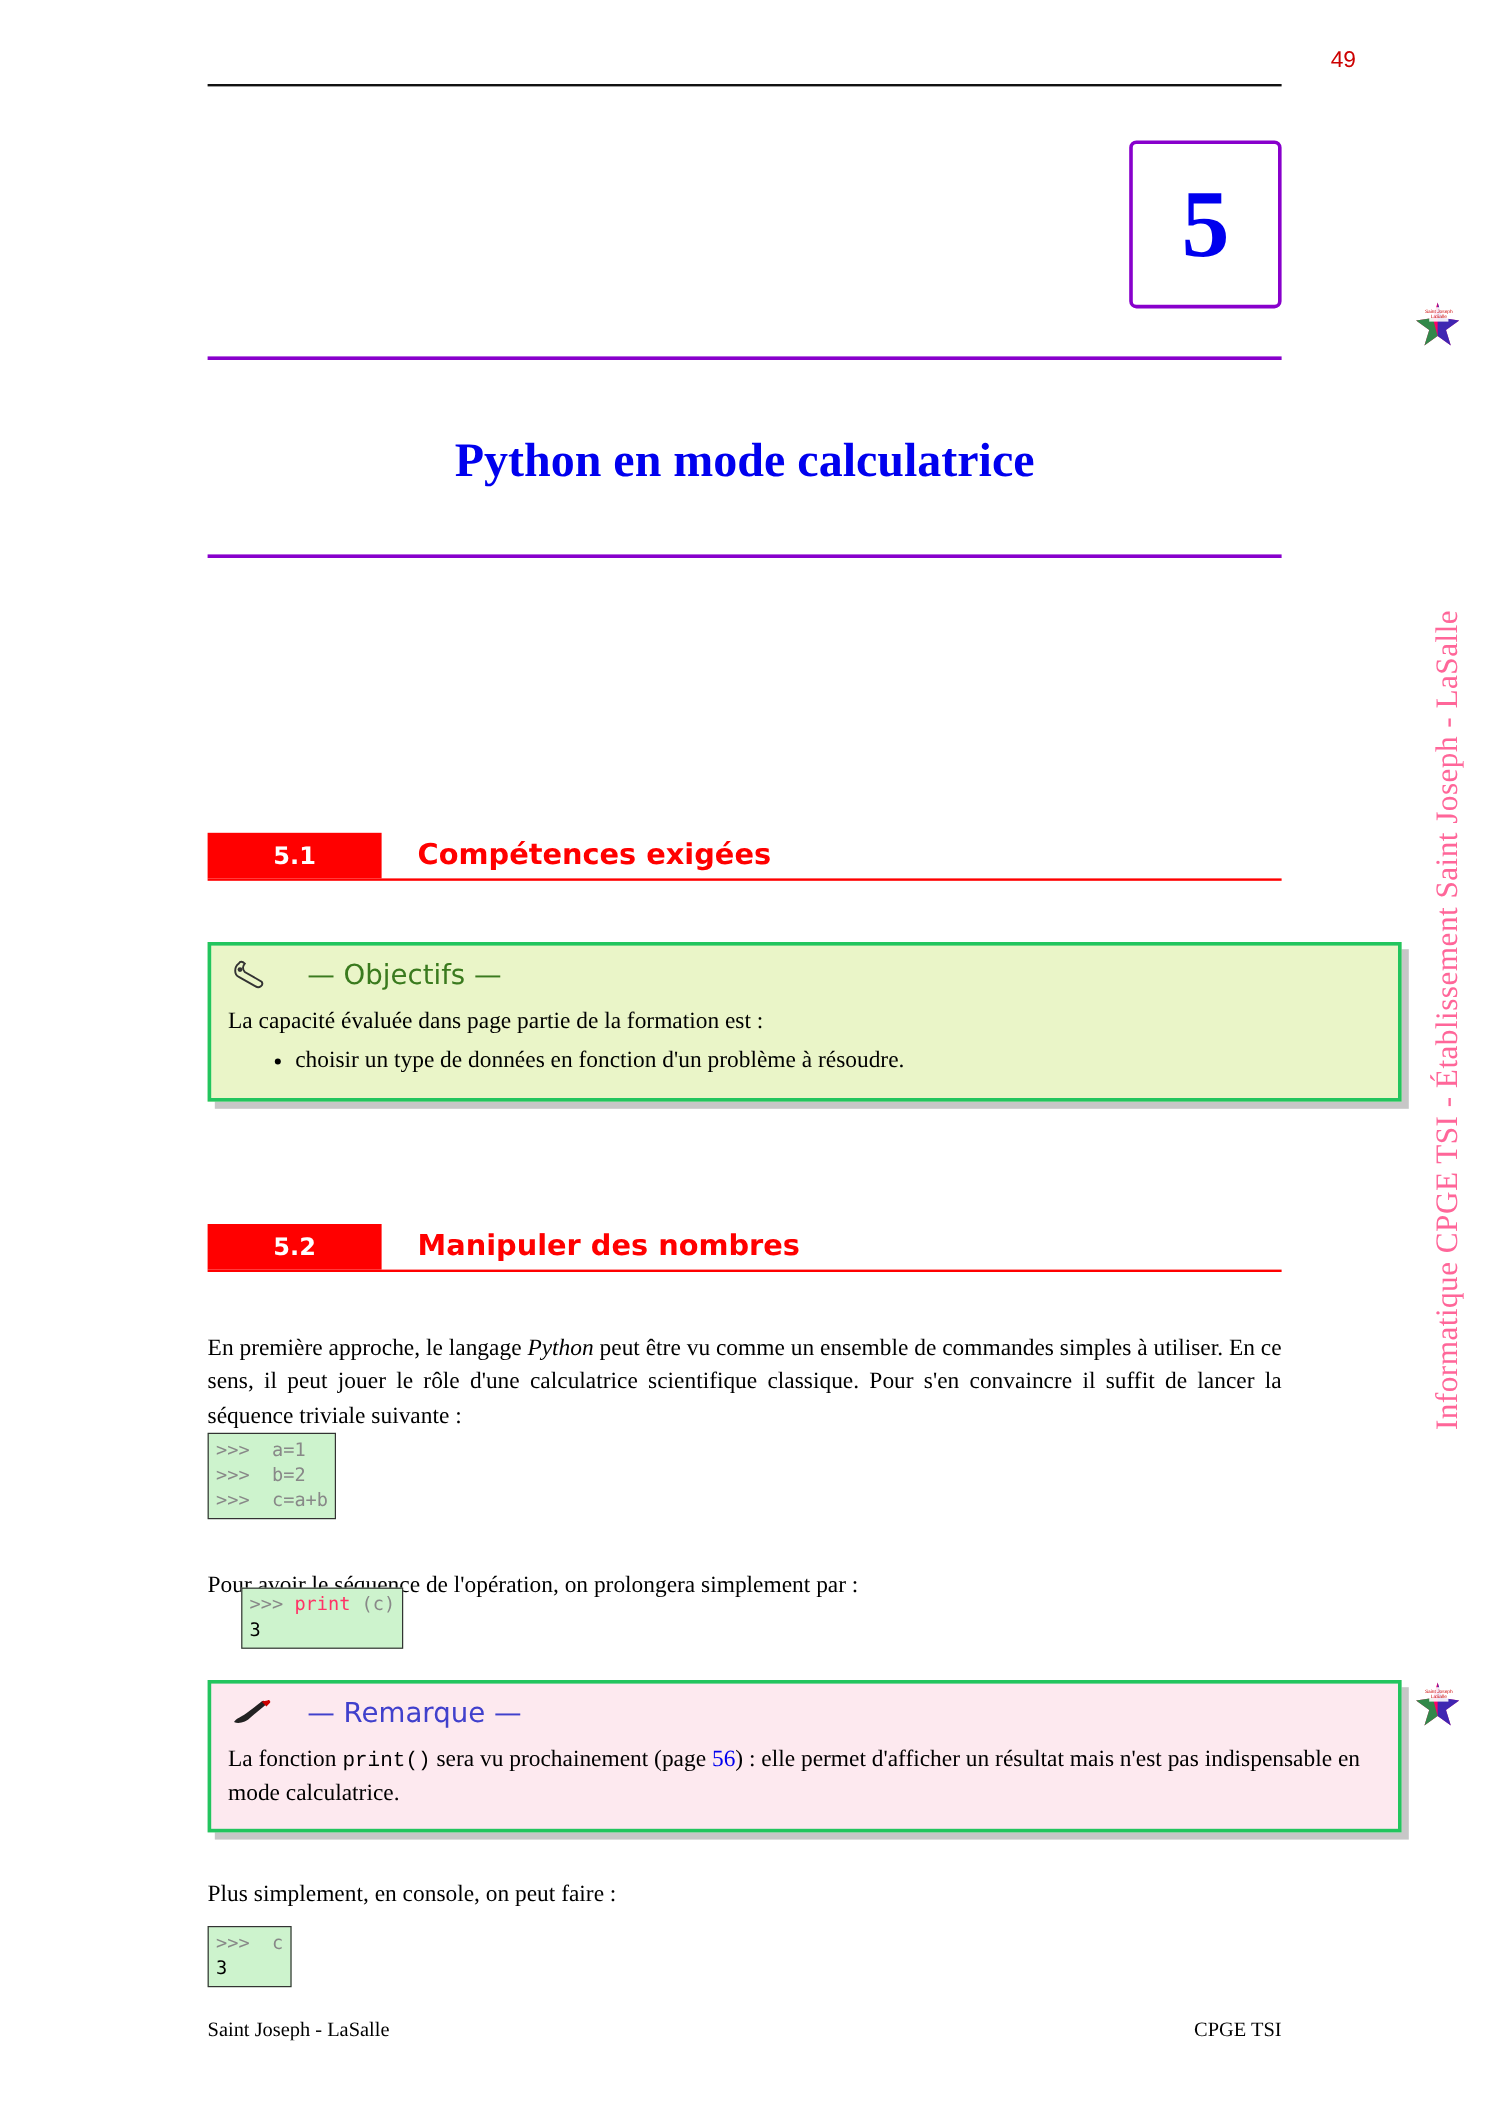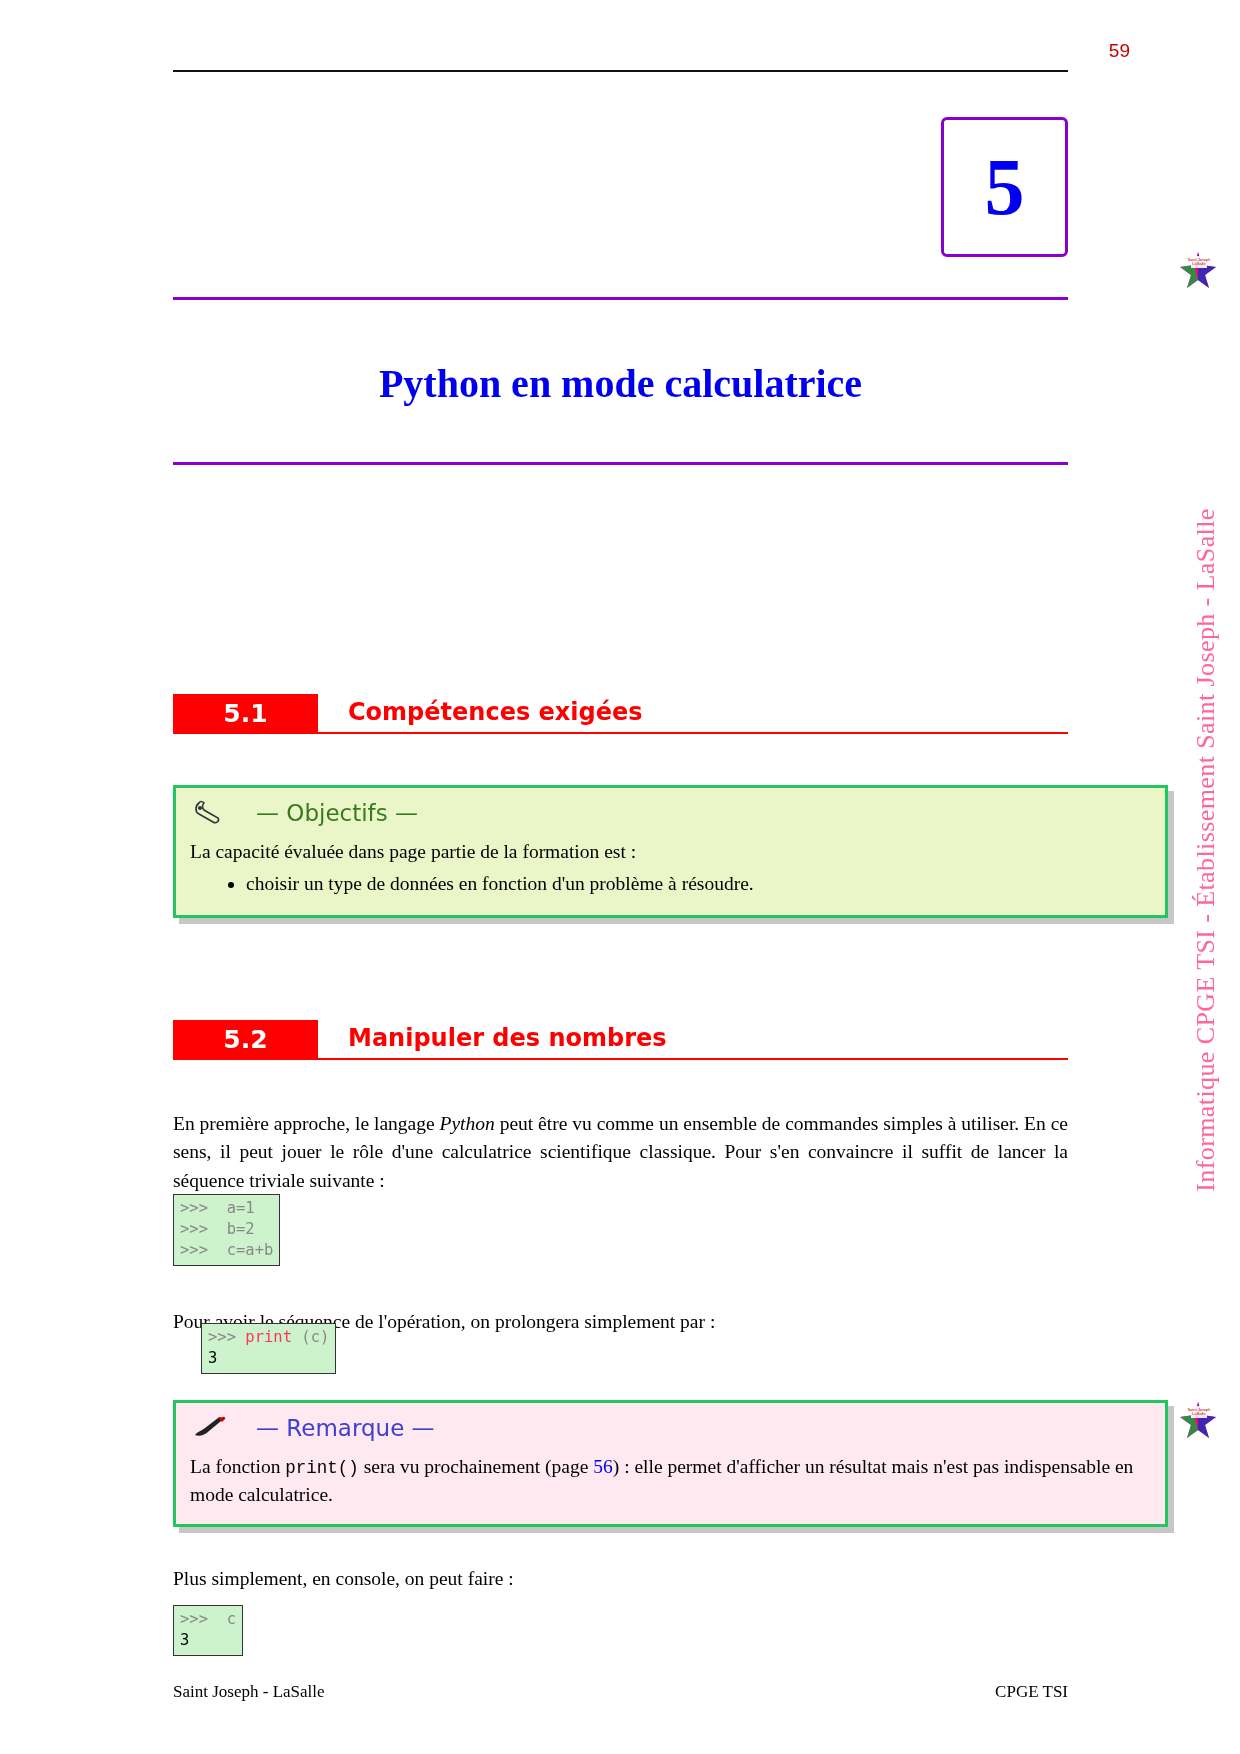--- a/index.html
+++ b/index.html
@@ -128,21 +128,21 @@
   .section .numbox {
     position: absolute;
     left: 0;
     top: 0;
     width: 145px;
     height: 38px;
     background: #ff0000;
     color: #ffffff;
     font-family: "DejaVu Sans", sans-serif;
     font-weight: bold;
-    font-size: 25px;
+    font-size: 20px;
     display: flex;
     align-items: center;
     justify-content: center;
   }
   .section .sectitle {
     position: absolute;
     left: 175px;
     top: 4px;
     font-family: "DejaVu Sans", sans-serif;
     font-weight: bold;
@@ -262,21 +262,21 @@
     bottom: 52px;
     font-size: 17px;
   }
 
   .mono { font-family: Liberation Mono, monospace; font-size: 17.5px; }
   .link { color: #0000ee; }
 </style>
 </head>
 <body>
 
-<div class="page-number">59</div>
+<div class="page-number">49</div>
 
 <div class="rule-top"></div>
 
 <div class="chapter-box">
   <div class="num">5</div>
 </div>
 
 <div class="rule-purple-1"></div>
 <div class="chapter-title">Python en mode calculatrice</div>
 <div class="rule-purple-2"></div>

